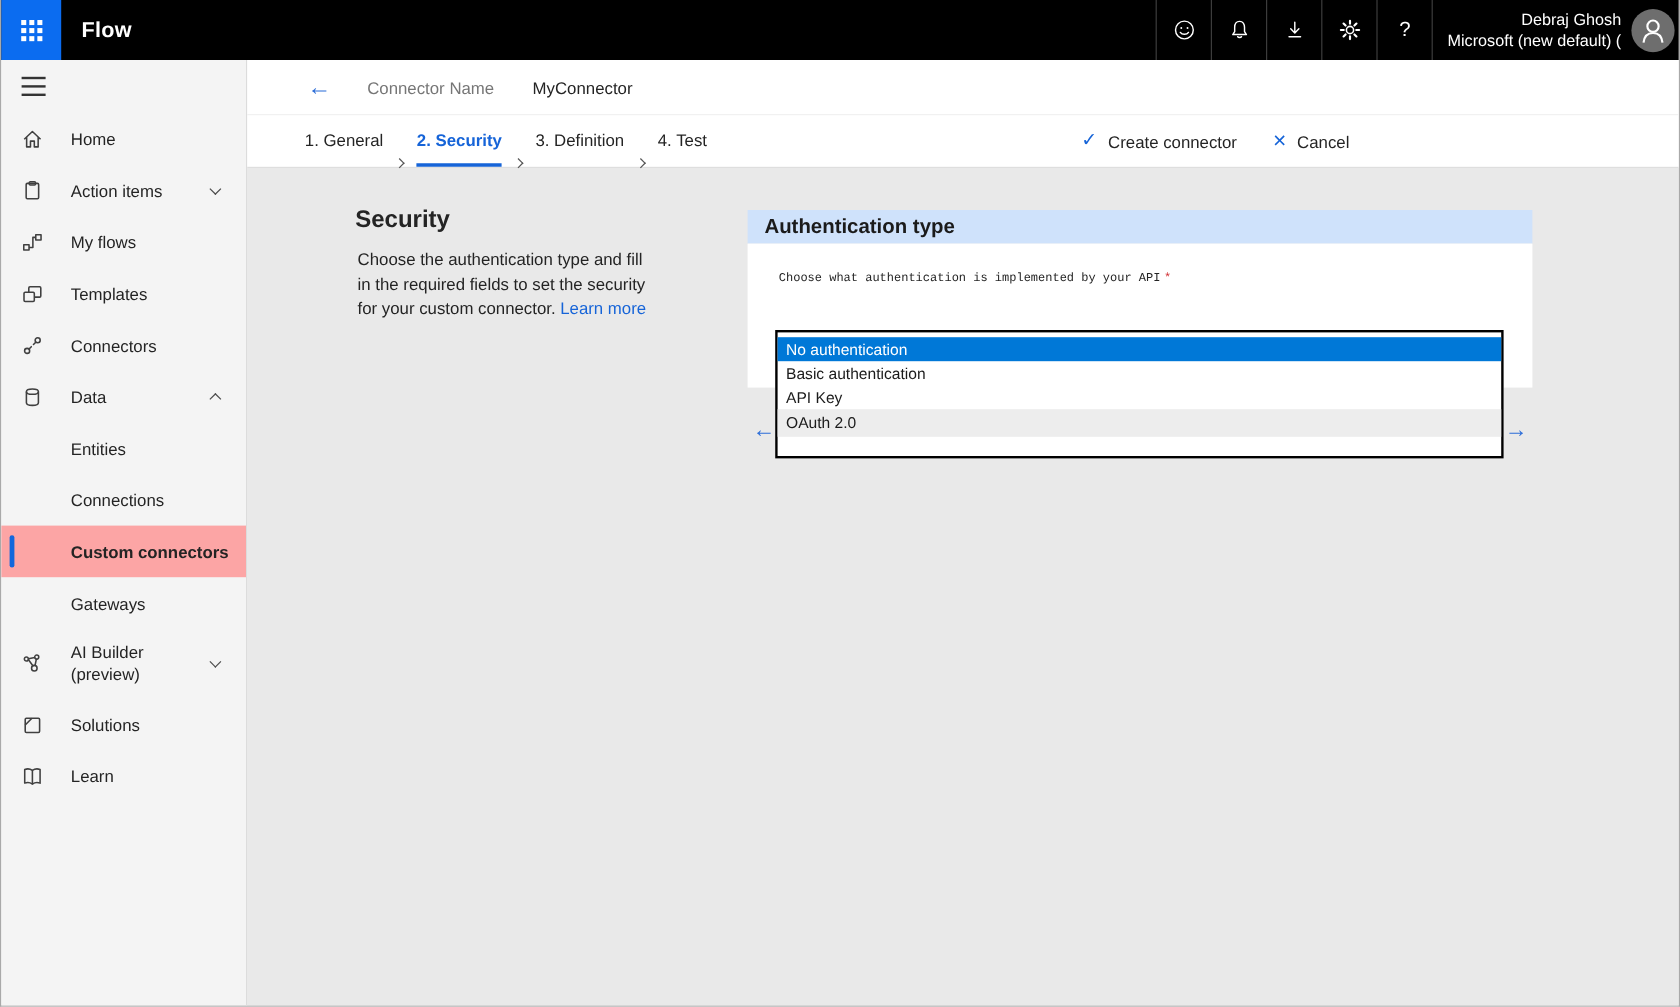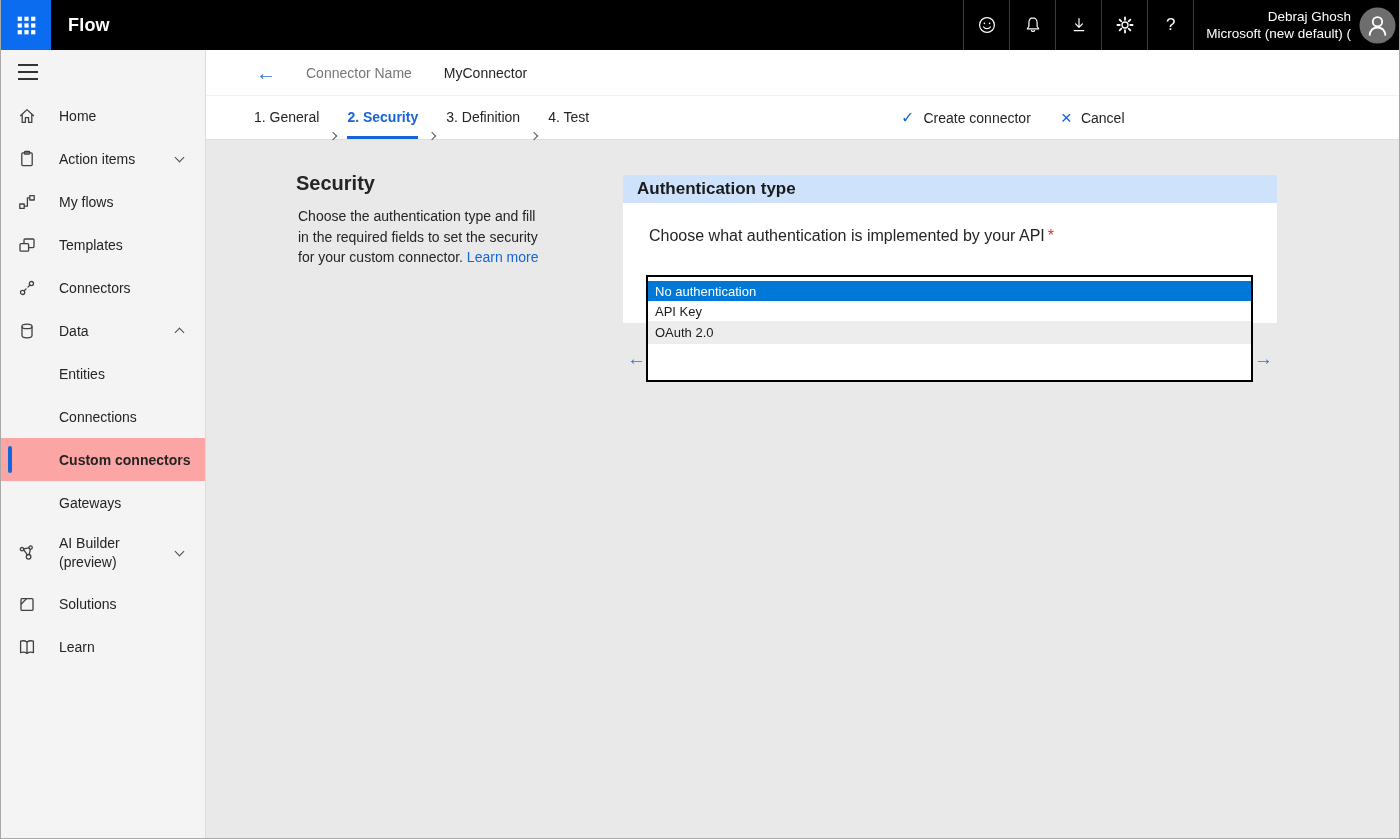--- a/index.html
+++ b/index.html
@@ -54,21 +54,21 @@
   .action .glyph.x { font-size:19px; margin-top:-2px; }
 
   .section-title { position:absolute; left:90px; top:122px; font-size:20px; font-weight:600; color:#242424; }
   .section-desc { position:absolute; left:92px; top:156px; width:244px; font-size:14px; line-height:20.5px; color:#242424; }
   .link { color:#1664d8; text-decoration:none; cursor:pointer; }
 
   .panel { position:absolute; left:417px; top:125px; width:654px; }
   .panel-header { height:28px; background:#cfe2fb; display:flex; align-items:center; padding-left:14px;
                   font-size:17px; font-weight:600; color:#1b1b1b; }
   .panel-body { background:#fff; height:120px; position:relative; }
-  .field-label { position:absolute; left:26px; top:24px; font-size:16px; color:#242424; }
+  .field-label { position:absolute; left:26px; top:24px; font-size:10px; color:#242424;font-family:Liberation Mono, monospace; }
   .req { color:#d13438; margin-left:3px; }
   .listbox { position:absolute; left:23px; top:72px; width:607px; height:107px; border:2px solid #000;
              background:#fff; padding-top:4px; z-index:3; cursor:pointer; }
   .option { height:20px; display:flex; align-items:center; padding-left:7px; font-size:13px; color:#1b1b1b; }
   .option.selected { background:#0078d7; color:#fff; }
   .option.shaded { background:#ededed; height:23px; }
 
   .footer-nav { position:absolute; left:417px; top:293px; width:654px; height:30px;
                 display:flex; align-items:center; justify-content:space-between; padding:0 4px; }
   .fn { display:flex; align-items:center; gap:12px; font-size:14px; color:#242424; cursor:pointer; }
@@ -309,20 +309,21 @@
       </div>
 
       <div class="panel">
         <div class="panel-header">Authentication type</div>
         <div class="panel-body">
           <div class="field-label">
             <span>Choose what authentication is implemented by your API</span><span class="req">*</span>
           </div>
           <div class="listbox">
             <div class="option selected">No authentication</div>
+            <div class="option">Basic authentication</div>
             <div class="option">API Key</div>
             <div class="option shaded">OAuth 2.0</div>
           </div>
         </div>
       </div>
 
       <div class="footer-nav">
         <div class="fn">
           <span class="arrow">←</span>
           <span>General</span>

